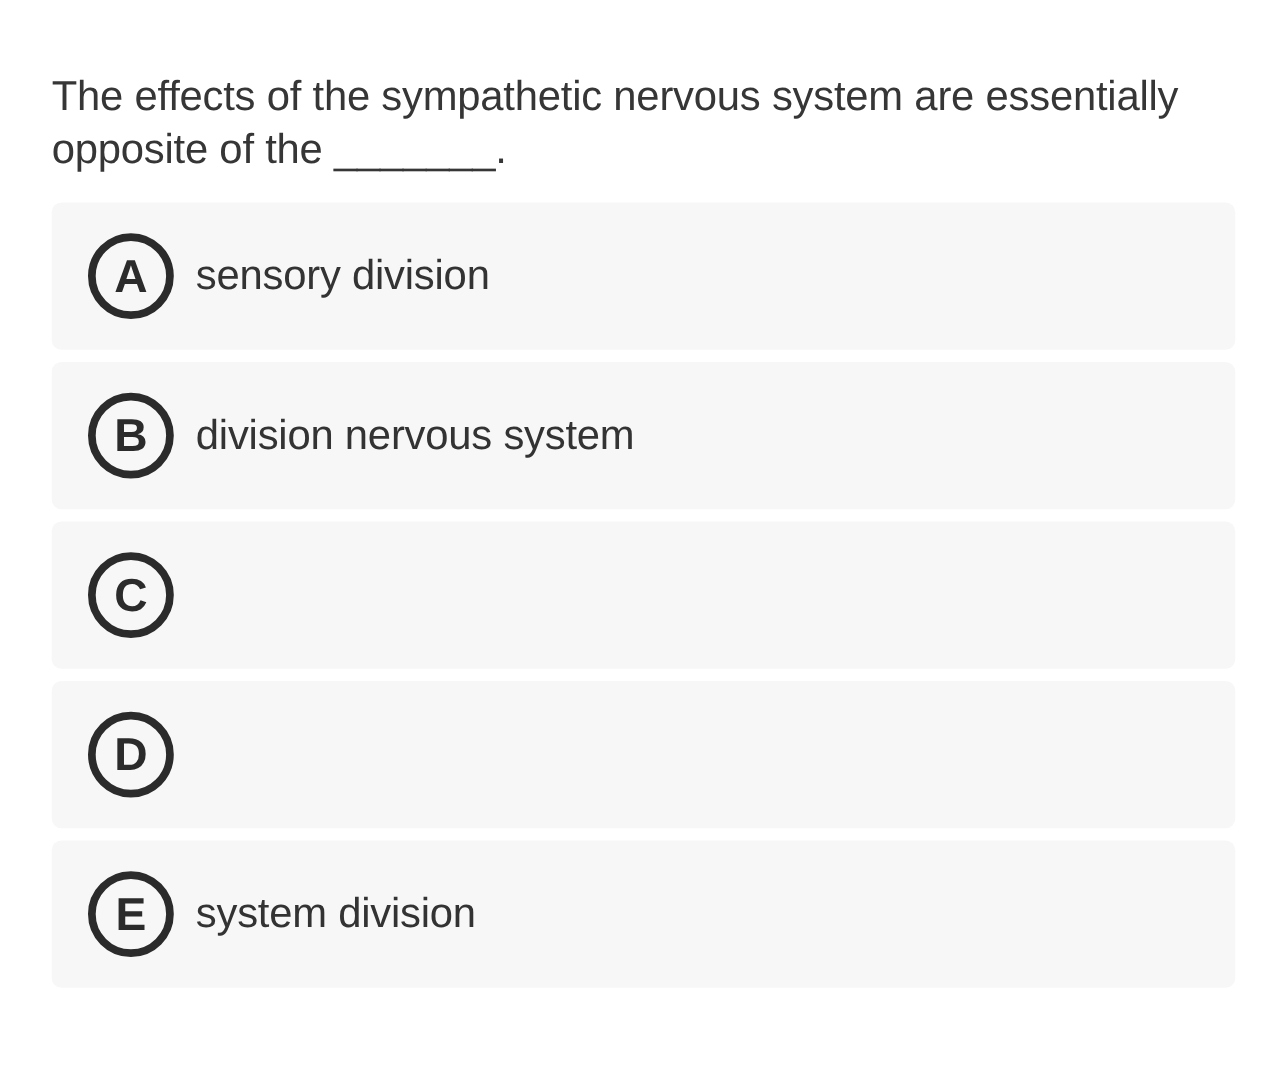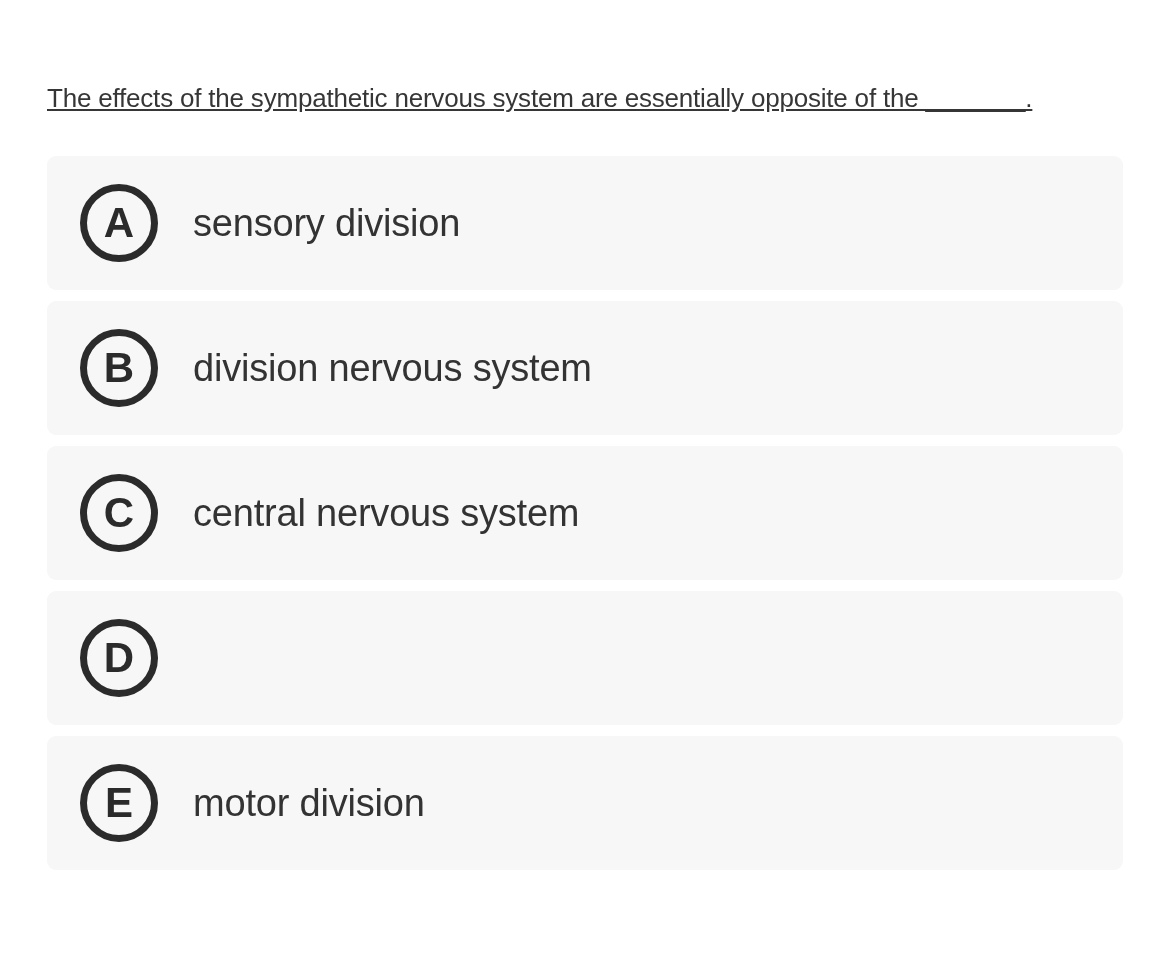--- a/index.html
+++ b/index.html
@@ -9,27 +9,26 @@
   }
   body {
     width: 1170px;
     height: 974px;
     overflow: hidden;
     font-family: "Liberation Sans", sans-serif;
     box-sizing: border-box;
     padding: 64px 47px 0 47px;
   }
   .question {
-    font-size: 26px;
-    line-height: 68px;
+    font-size: 38px;
+    line-height: 48px;
     color: #363636;
     letter-spacing: -0.2px;
     max-width: 1050px;
     margin: 0 0 24px 0;
-    text-decoration: underline;
   }
   .options {
     display: flex;
     flex-direction: column;
     gap: 11px;
   }
   .option-card {
     background: #f7f7f7;
     border-radius: 9px;
     height: 134px;
@@ -46,21 +45,21 @@
     border-radius: 50%;
     display: flex;
     align-items: center;
     justify-content: center;
     font-size: 42px;
     font-weight: bold;
     color: #2b2b2b;
     flex: 0 0 auto;
   }
   .option-text {
-    margin-left: 35px;
+    margin-left: 20px;
     font-size: 38px;
     color: #333333;
     letter-spacing: -0.2px;
   }
 </style>
 </head>
 <body>
 
 <div>
 
@@ -73,26 +72,25 @@
       <span class="option-text">sensory division</span>
     </div>
 
     <div class="option-card">
       <span class="badge">B</span>
       <span class="option-text">division nervous system</span>
     </div>
 
     <div class="option-card">
       <span class="badge">C</span>
-      <span class="option-text">central nervous system</span>
     </div>
 
     <div class="option-card">
       <span class="badge">D</span>
     </div>
 
     <div class="option-card">
       <span class="badge">E</span>
-      <span class="option-text">motor division</span>
+      <span class="option-text">system division</span>
     </div>
 
   </div>
 </div>
 
 </body></html>

